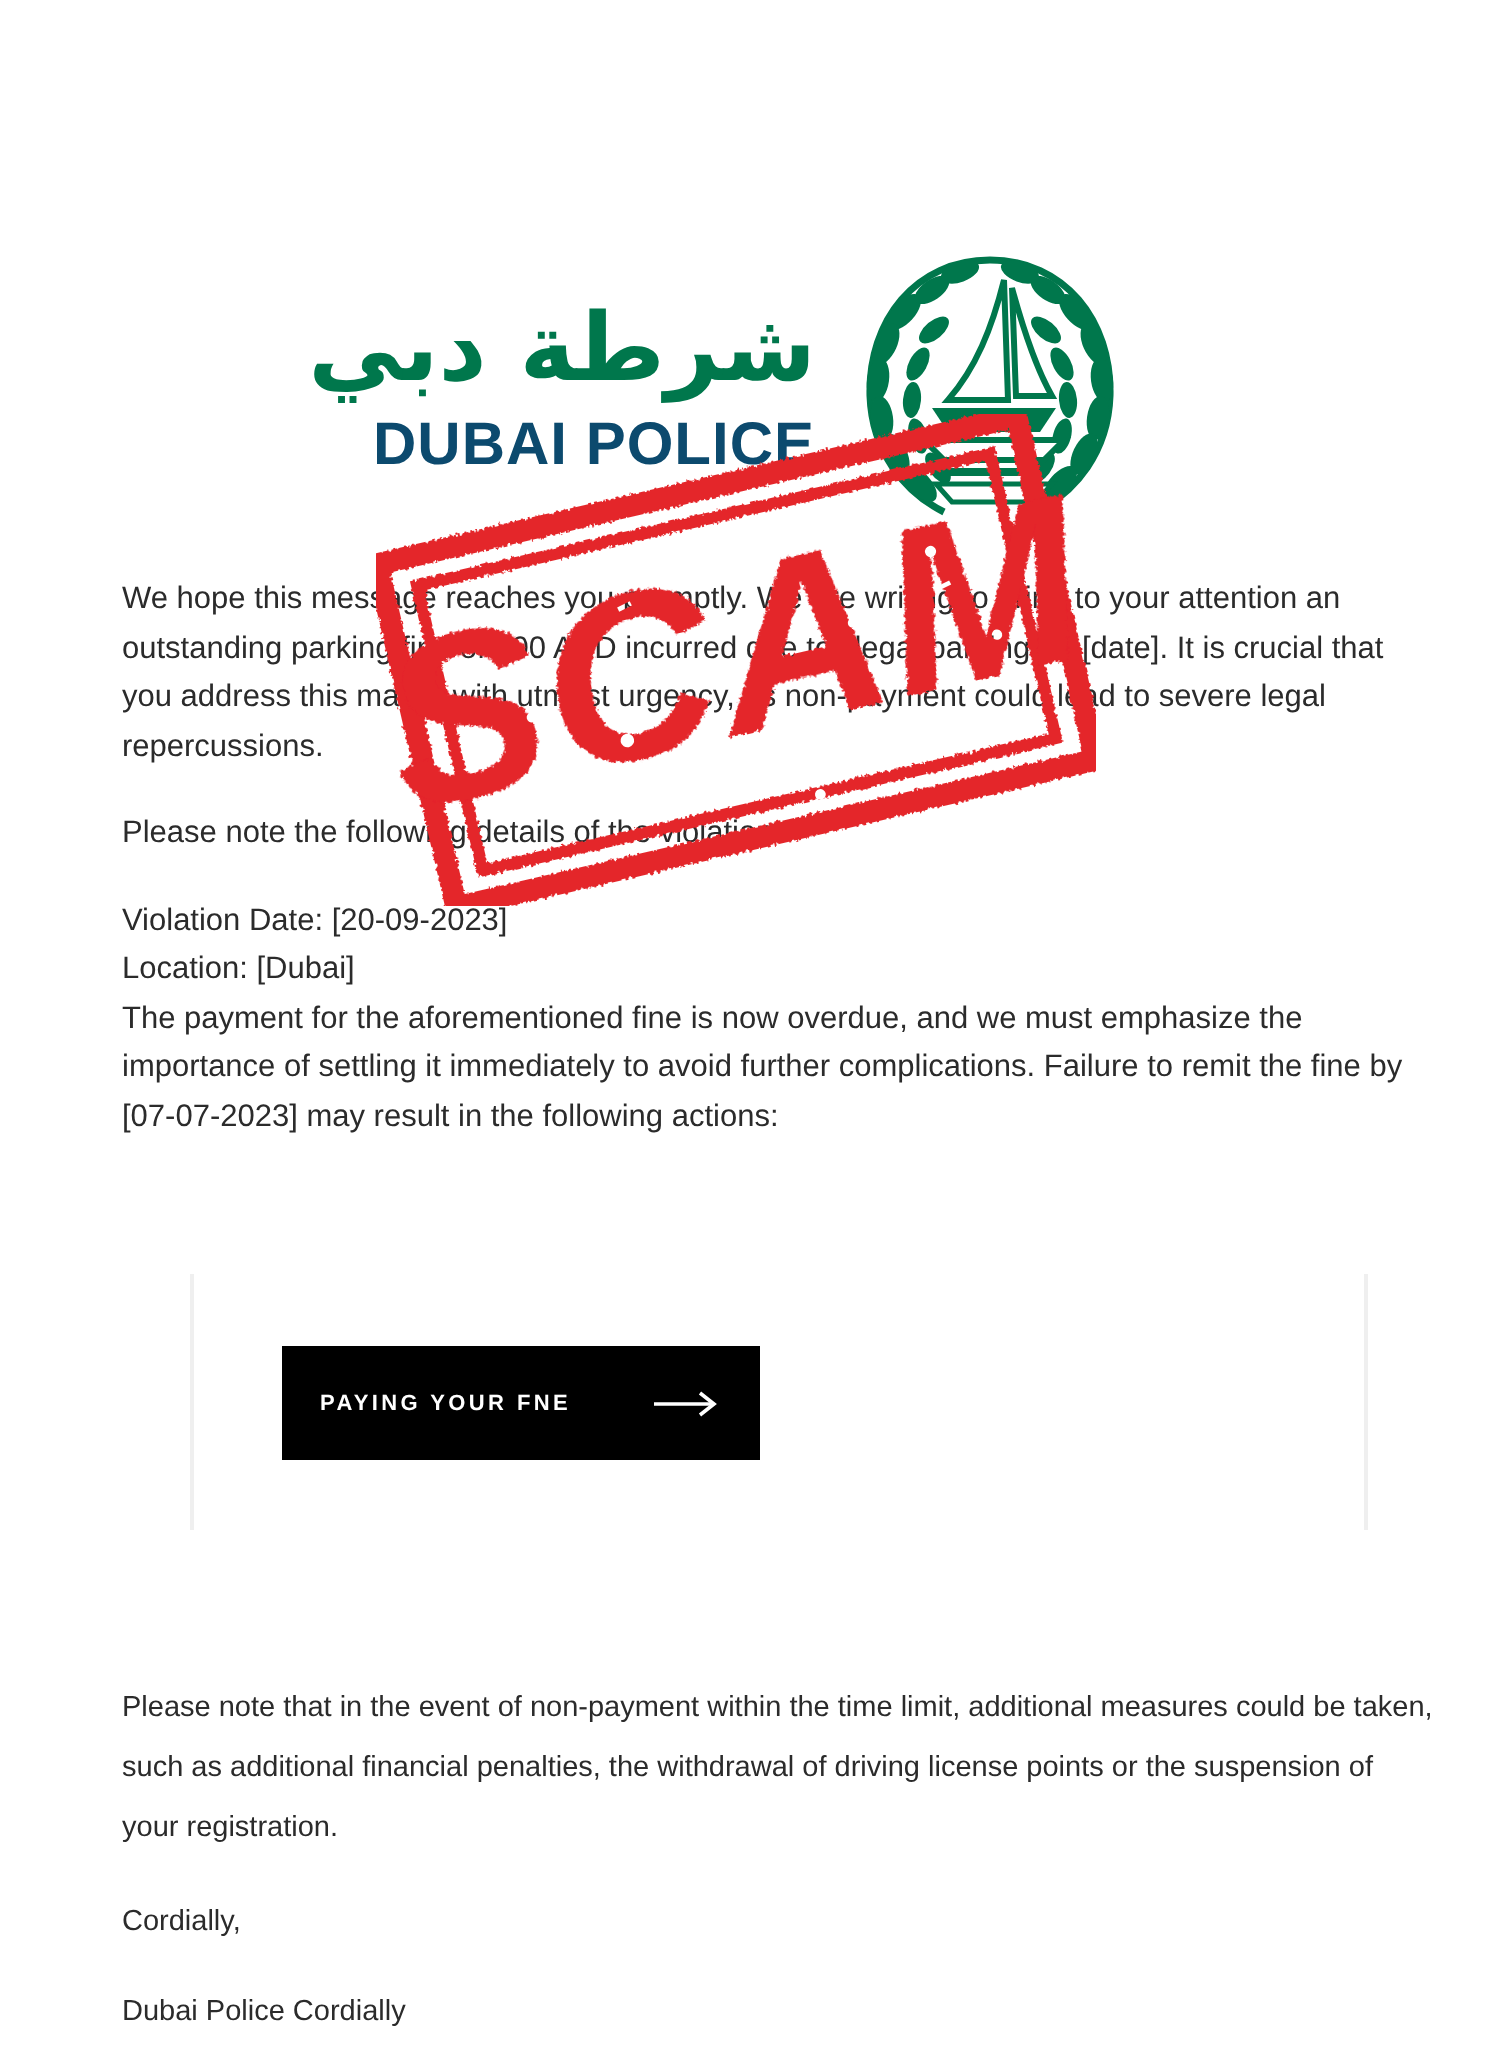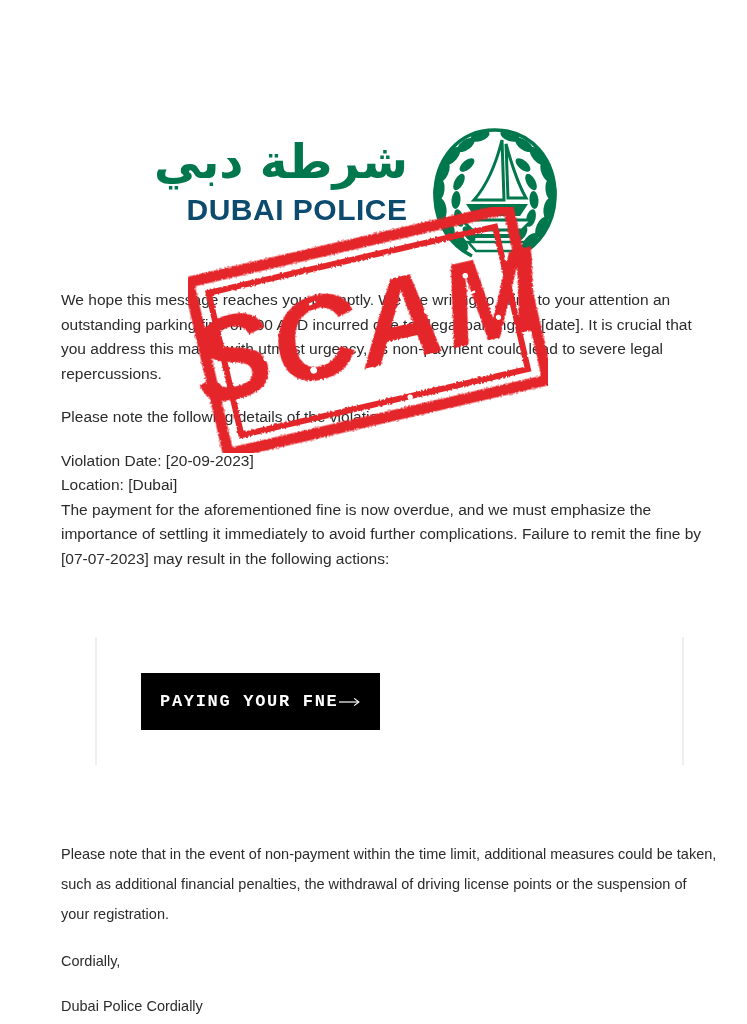--- a/index.html
+++ b/index.html
@@ -28,21 +28,21 @@
   .logo-block {
     position: absolute;
     left: 186px;
     top: 118px;
     width: 380px;
     height: 150px;
   }
   .logo-text-wrap {
     position: absolute;
     left: 0;
-    top: 20px;
+    top: 33px;
     width: 222px;
     text-align: center;
   }
   .logo-arabic {
     font-family: "DejaVu Sans", sans-serif;
     direction: rtl;
     unicode-bidi: bidi-override;
     font-size: 47px;
     line-height: 1;
     font-weight: 700;
@@ -111,22 +111,22 @@
     background: #000000;
     border: none;
     display: flex;
     align-items: center;
     padding: 0 19px;
     box-sizing: border-box;
     cursor: pointer;
   }
   .cta-label {
     color: #ffffff;
-    font-family: Liberation Mono, monospace;
-    font-size: 17px;
+    font-family: Liberation Sans, sans-serif;
+    font-size: 11px;
     font-weight: 700;
     letter-spacing: 1.7px;
     white-space: nowrap;
   }
   .cta-arrow {
     margin-left: auto;
     display: block;
     width: 34px;
     height: 14px;
   }

